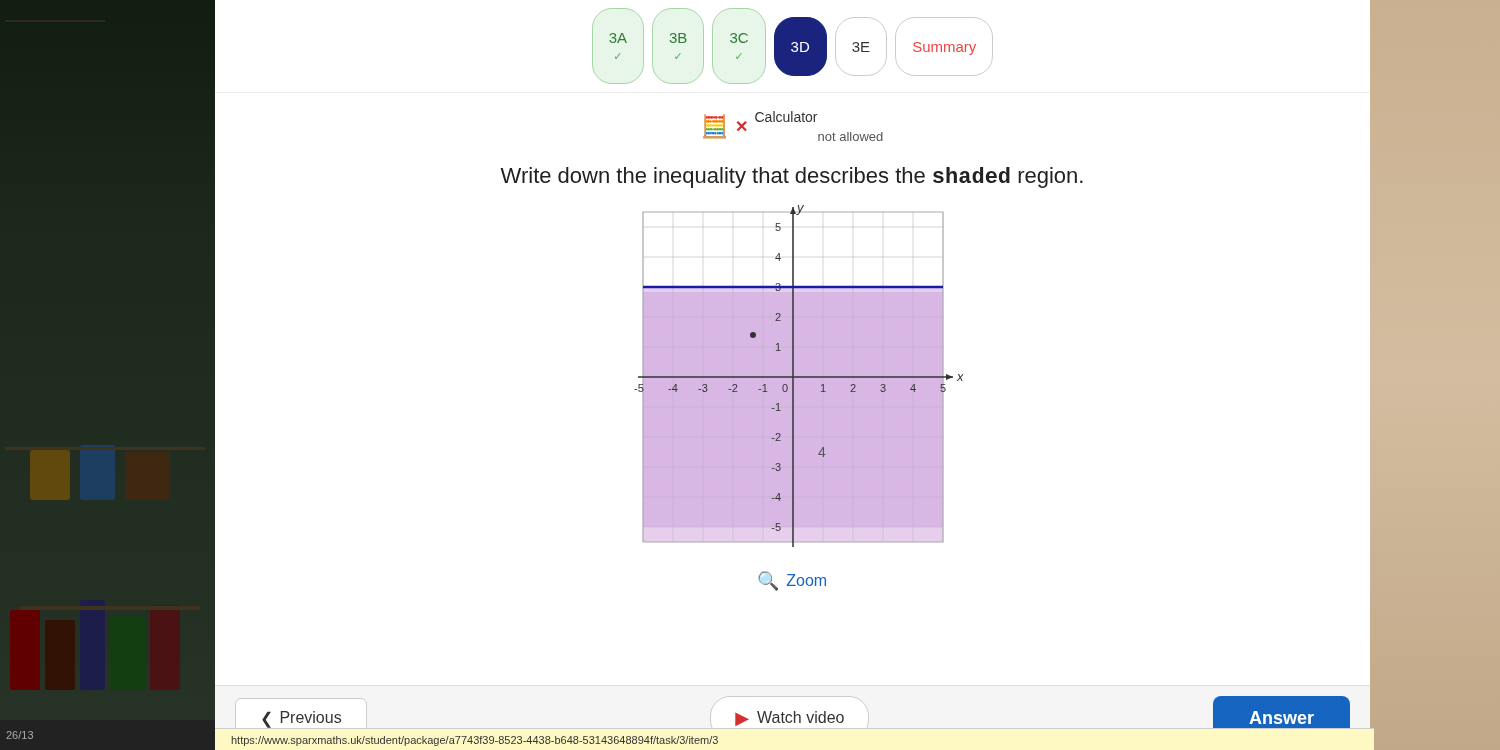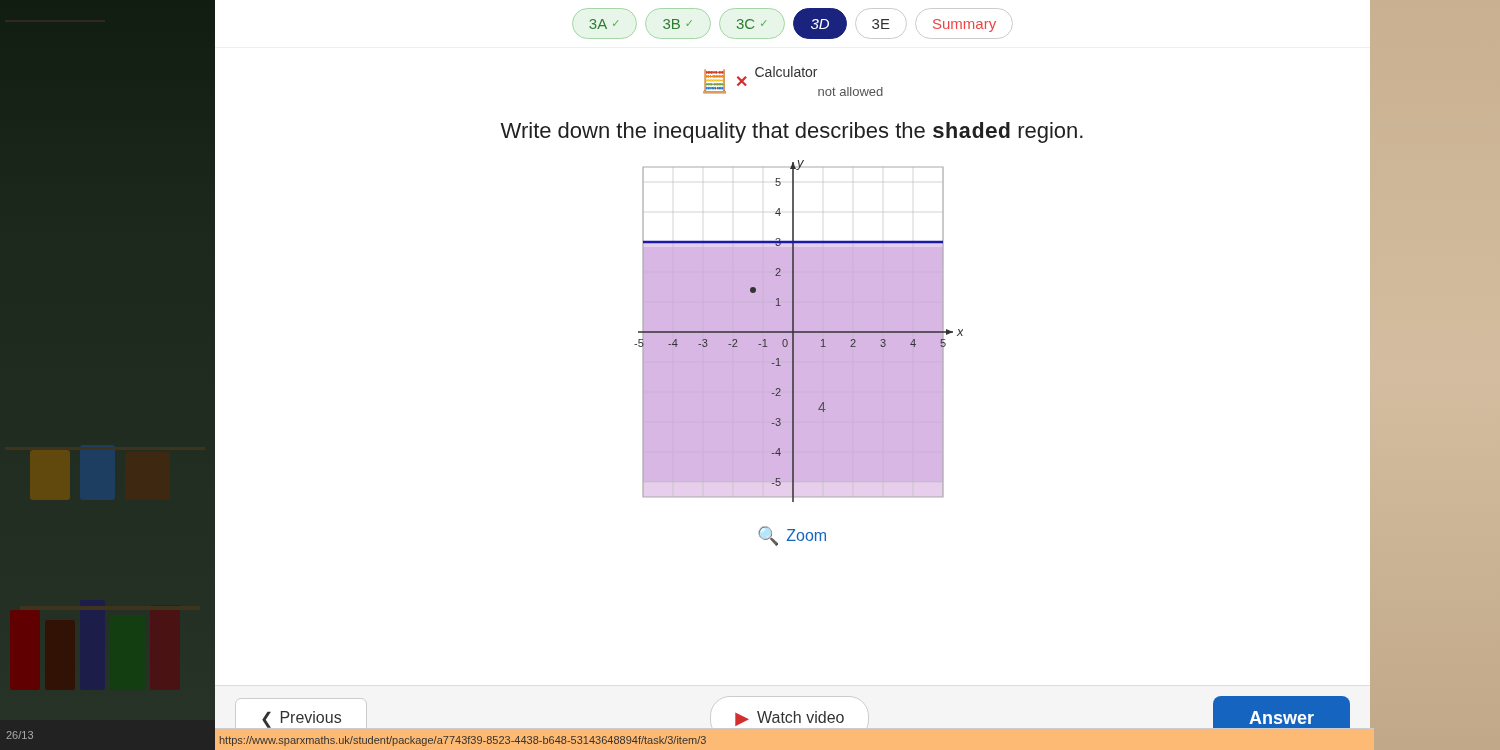--- a/index.html
+++ b/index.html
@@ -59,39 +59,39 @@
       align-items: center;
       gap: 8px;
       padding: 8px 20px;
       border-bottom: 1px solid #eee;
     }
 
     .nav-btn {
       display: flex;
       align-items: center;
       gap: 4px;
-      padding: 6px 16px;
+      padding: 20px 16px;
       border-radius: 20px;
       font-size: 15px;
       font-weight: 500;
       cursor: pointer;
       border: none;
+      flex-direction: column;
     }
 
     .nav-btn-completed {
       background: #e8f5e9;
       color: #2e7d32;
       border: 1px solid #a5d6a7;
     }
 
     .nav-btn-active {
       background: #1a237e;
       color: #ffffff;
       border: 1px solid #1a237e;
-      font-style: italic;
     }
 
     .nav-btn-upcoming {
       background: #fff;
       color: #333;
       border: 1px solid #ccc;
     }
 
     .nav-btn-summary {
       background: #fff;
@@ -222,27 +222,27 @@
       padding: 0 6px;
       z-index: 20;
     }
 
     .url-bar {
       position: fixed;
       bottom: 0;
       left: 215px;
       right: 126px;
       height: 22px;
-      background: #fdba74;
+      background: #fef9c3;
       border-top: 1px solid #ccc;
       font-size: 11px;
       color: #333;
       display: flex;
       align-items: center;
-      padding: 0 4px;
+      padding: 0 16px;
       z-index: 20;
     }
 
     .zoom-btn {
       display: flex;
       align-items: center;
       gap: 6px;
       color: #1565c0;
       font-size: 16px;
       cursor: pointer;

